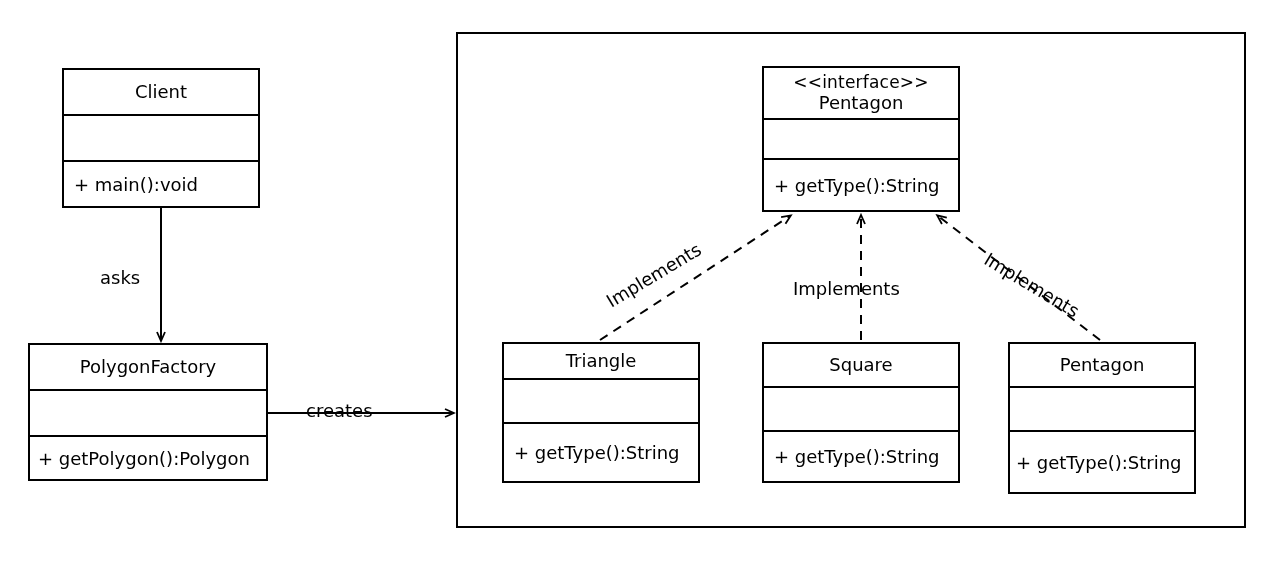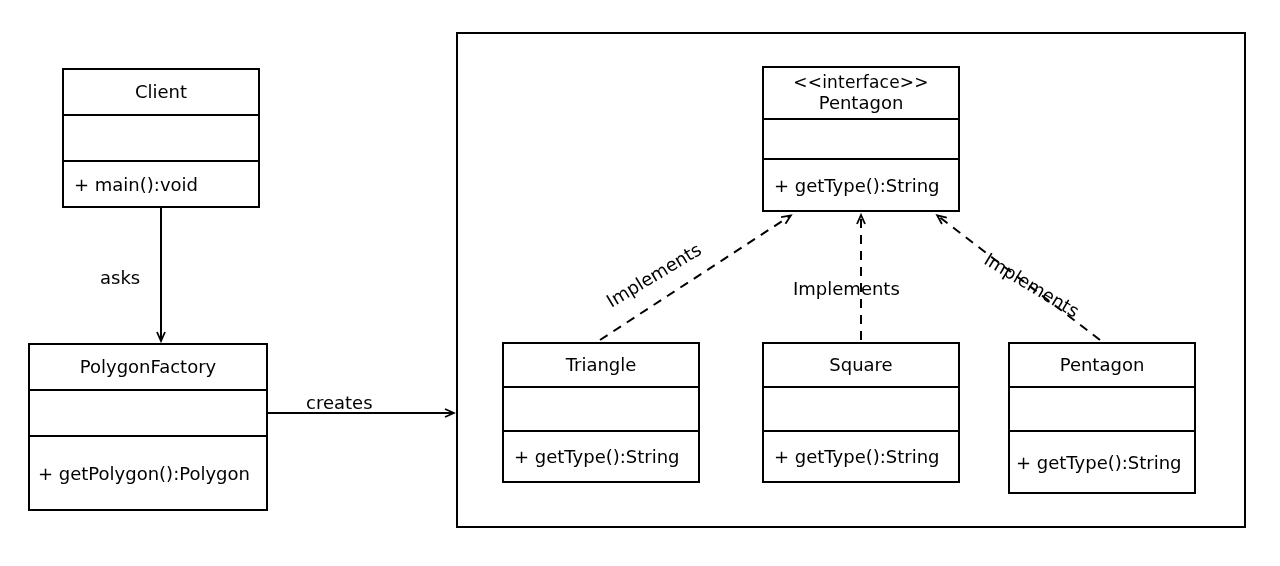--- a/index.html
+++ b/index.html
@@ -111,21 +111,21 @@
   <div class="uml-class" style="left:62px; top:68px; width:198px; height:140px;">
     <div class="uml-name" style="height:46px;">
       <span>Client</span>
     </div>
     <div class="uml-attrs" style="height:46px;"></div>
     <div class="uml-ops" style="flex:1;">
       <span>+ main():void</span>
     </div>
   </div>
 
-  <div class="uml-class" style="left:28px; top:343px; width:240px; height:168px;">
+  <div class="uml-class" style="left:28px; top:343px; width:240px; height:138px;">
     <div class="uml-name" style="height:46px;">
       <span>PolygonFactory</span>
     </div>
     <div class="uml-attrs" style="height:46px;"></div>
     <div class="uml-ops" style="flex:1; padding:0 8px;">
       <span>+ getPolygon():Polygon</span>
     </div>
   </div>
 
   <div class="uml-class" style="left:762px; top:66px; width:198px; height:146px;">
@@ -133,21 +133,21 @@
       <span class="stereotype">&lt;&lt;interface&gt;&gt;</span>
       <span>Pentagon</span>
     </div>
     <div class="uml-attrs" style="height:40px;"></div>
     <div class="uml-ops" style="flex:1;">
       <span>+ getType():String</span>
     </div>
   </div>
 
   <div class="uml-class" style="left:502px; top:342px; width:198px; height:141px;">
-    <div class="uml-name" style="height:44px;">
+    <div class="uml-name" style="height:36px;">
       <span>Triangle</span>
     </div>
     <div class="uml-attrs" style="height:44px;"></div>
     <div class="uml-ops" style="flex:1;">
       <span>+ getType():String</span>
     </div>
   </div>
 
   <div class="uml-class" style="left:762px; top:342px; width:198px; height:141px;">
     <div class="uml-name" style="height:44px;">
@@ -164,21 +164,21 @@
       <span>Pentagon</span>
     </div>
     <div class="uml-attrs" style="height:44px;"></div>
     <div class="uml-ops" style="flex:1; padding:0 6px;">
       <span>+ getType():String</span>
     </div>
   </div>
 
   <div class="edge-label" style="left:100px; top:267px;">asks</div>
 
-  <div class="edge-label" style="left:306px; top:392px;">creates</div>
+  <div class="edge-label" style="left:306px; top:400px;">creates</div>
 
   <div class="edge-label rot-left" style="left:608px; top:292px;">Implements</div>
 
   <div class="edge-label" style="left:793px; top:278px;">Implements</div>
 
   <div class="edge-label rot-right" style="left:986px; top:247px;">Implements</div>
 
 </div>
 
 </body></html>

